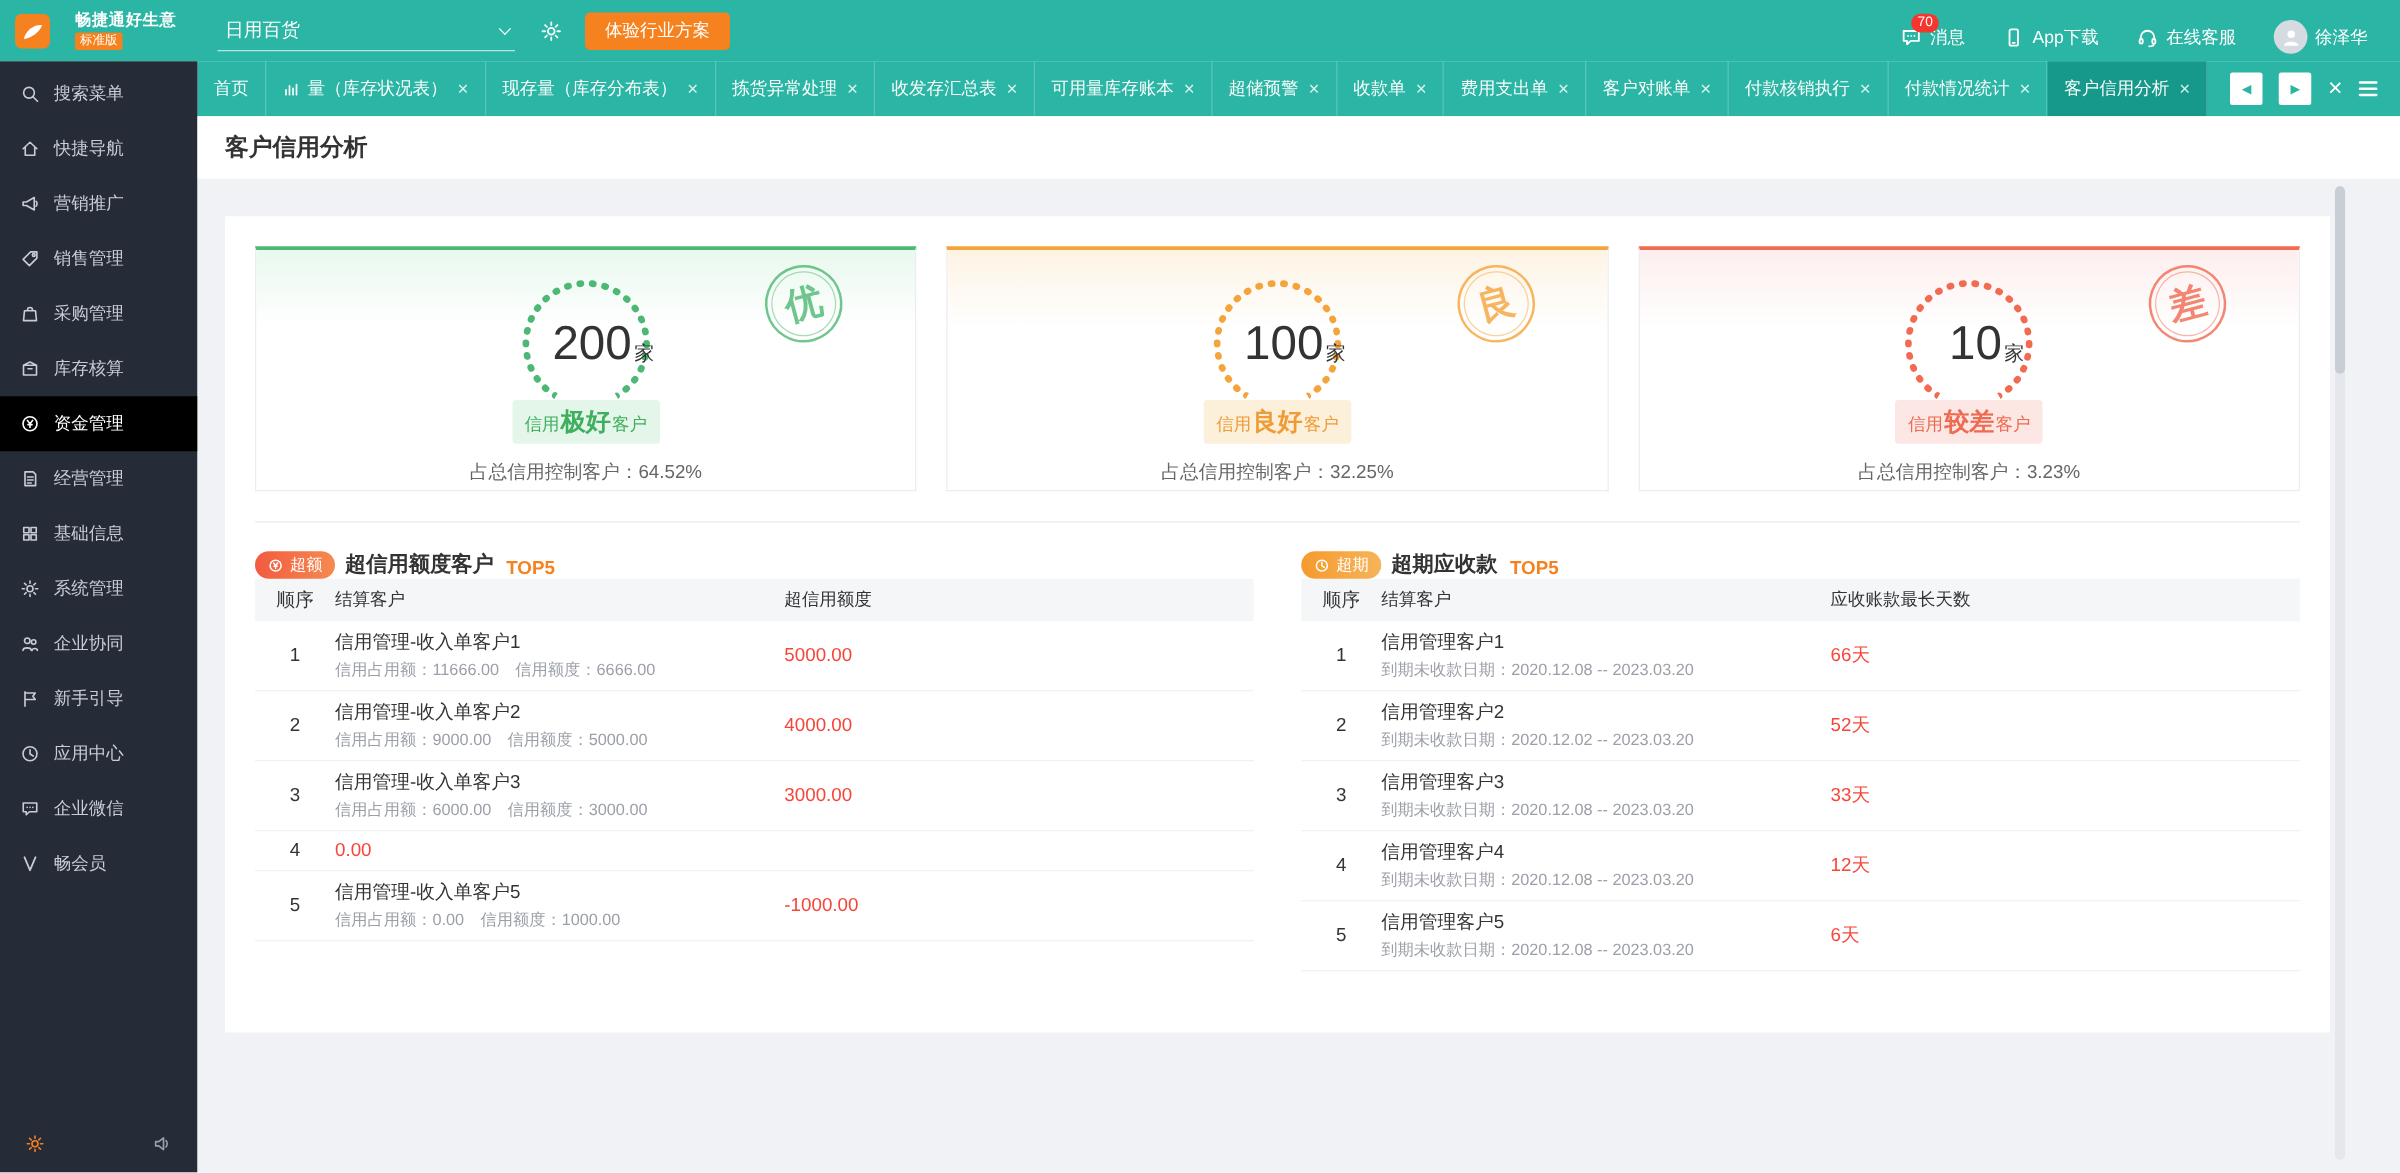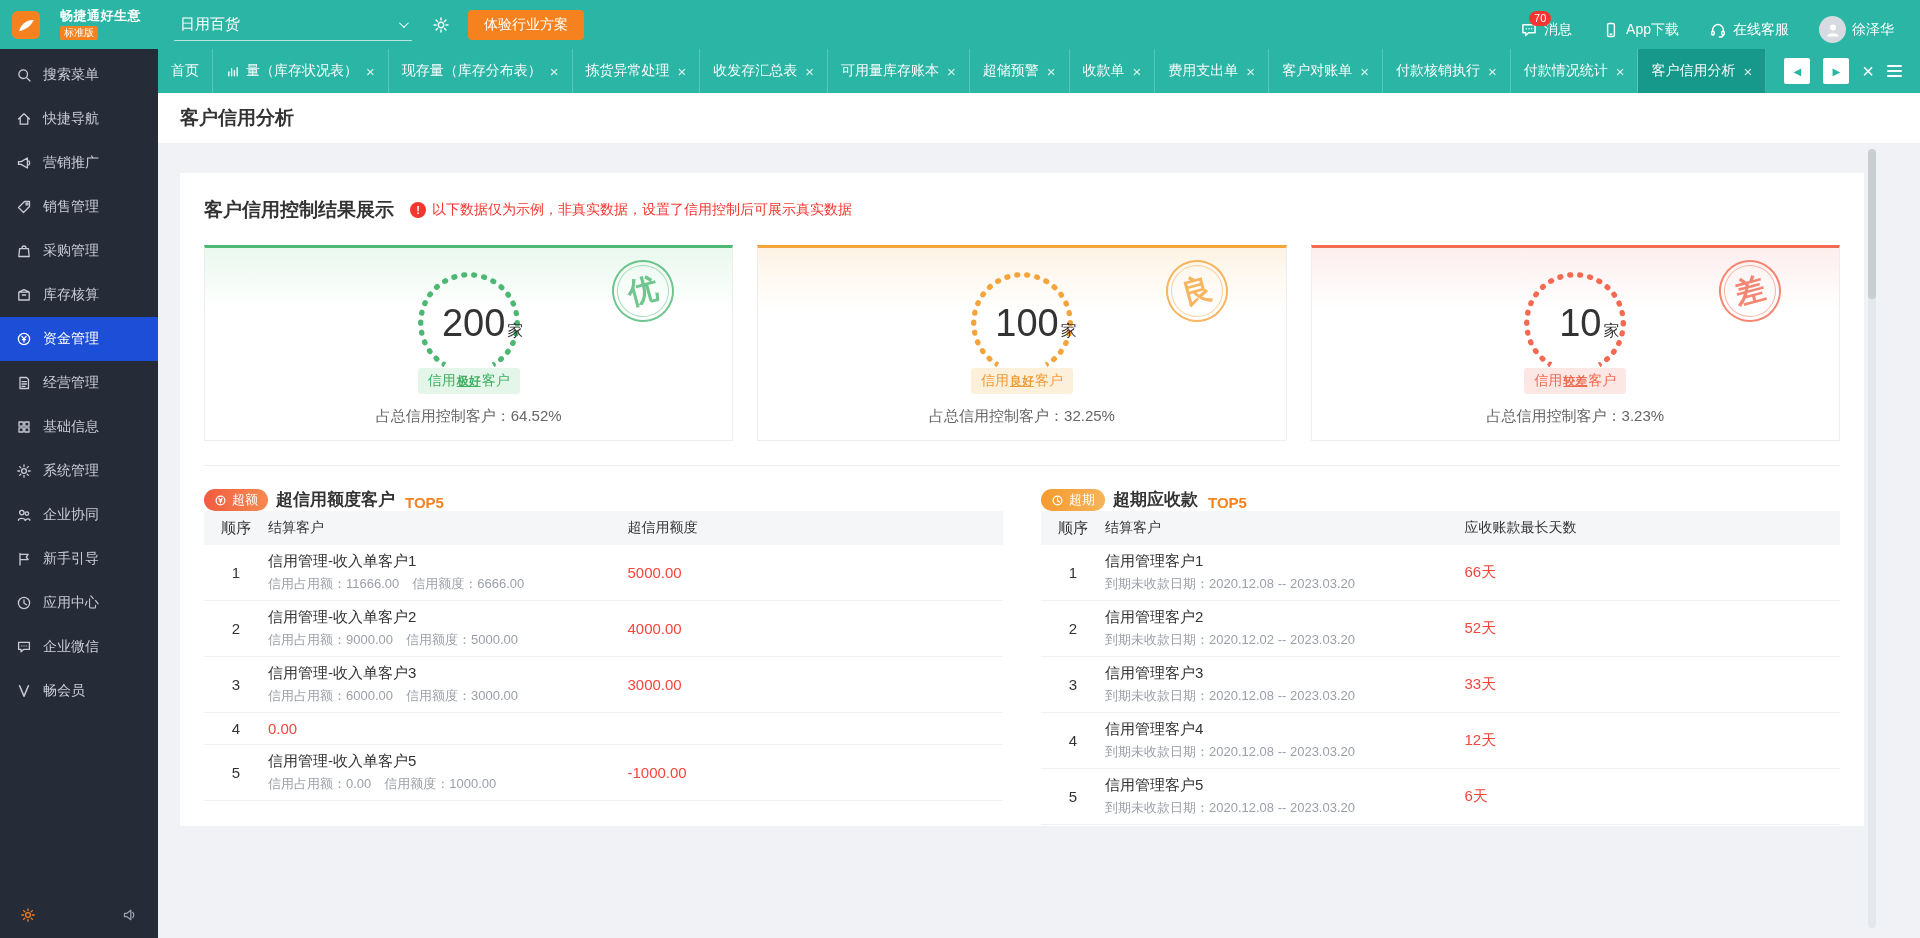--- a/index.html
+++ b/index.html
@@ -25,21 +25,21 @@
   .badge{position:absolute;top:-10px;left:9px;background:#f5362e;border-radius:9px;font-size:11px;padding:0 5px;line-height:15px;}
   .avatar{width:27px;height:27px;border-radius:50%;background:#d6dbe1;display:flex;align-items:center;justify-content:center;overflow:hidden;}
   .avatar svg{width:18px;height:18px;display:block;}
 
   
   .bodyrow{flex:1;display:flex;min-height:0;}
 
   
   .sidebar{width:158px;flex:0 0 158px;background:#262b38;display:flex;flex-direction:column;padding-top:4px;position:relative;}
   .sitem{height:44px;display:flex;align-items:center;gap:11px;padding:0 16px;color:#c7ccd6;font-size:14px;cursor:pointer;white-space:nowrap;}
-  .sitem.active{background:#1d4ed8;color:#fff;font-family:Liberation Mono, monospace;}
+  .sitem.active{background:#000000;color:#fff;font-family:Liberation Mono, monospace;}
   .sicon{display:inline-flex;}
   .sicon svg{width:16px;height:16px;display:block;}
   .sfoot{position:absolute;bottom:0;left:0;right:0;height:46px;display:flex;align-items:center;justify-content:space-between;padding:0 20px;}
   .sfoot .gearo{color:#f5821f;cursor:pointer;}
   .sfoot .horn{color:#9aa1af;cursor:pointer;}
 
   
   .rightcol{flex:1;display:flex;flex-direction:column;min-width:0;}
 
   
@@ -75,21 +75,21 @@
   .card{flex:1;position:relative;border:1px solid #ebedf0;border-top:3px solid var(--c);height:196px;display:flex;flex-direction:column;align-items:center;background:#fff;}
   .band{position:absolute;top:0;left:0;right:0;height:62px;background:linear-gradient(180deg,var(--tint),rgba(255,255,255,0));}
   .stamp{position:absolute;top:12px;right:58px;width:62px;height:62px;border:2px solid var(--c);border-radius:50%;color:var(--c);display:flex;align-items:center;justify-content:center;font-size:30px;font-weight:bold;transform:rotate(-15deg);opacity:.8;}
   .stamp::after{content:"";position:absolute;inset:3px;border:1px solid var(--c);border-radius:50%;opacity:.6;}
   .gauge{position:relative;width:118px;height:118px;margin-top:16px;color:var(--c);z-index:1;}
   .gauge svg{width:100%;height:100%;display:block;}
   .gnum{position:absolute;inset:0;display:flex;align-items:center;justify-content:center;}
   .cnt{font-size:38px;color:#333;font-weight:500;margin-left:28px;}
   .unit{font-size:16px;color:#333;margin-top:16px;margin-left:2px;}
   .gbadge{margin-top:-14px;z-index:2;background:var(--bbg);color:var(--bfg);border-radius:3px;padding:4px 10px;font-size:14px;display:flex;align-items:baseline;gap:1px;}
-  .gbadge b{font-size:12px;text-decoration:underline;}
+  .gbadge b{font-size:20px;}
   .share{margin-top:13px;color:#666;font-size:15px;}
 
   .divider{border-top:1px solid #ececec;margin:6px 0 22px;}
 
   
   .tables{display:flex;gap:38px;}
   .ctable{flex:1;min-width:0;}
   .ttitle{display:flex;align-items:flex-end;gap:8px;}
   .pill{height:22px;padding:0 10px;border-radius:11px;color:#fff;font-size:13px;display:inline-flex;align-items:center;gap:5px;}
   .pic{display:inline-flex;color:#fff;}
@@ -402,27 +402,20 @@
               <i></i>
             </span>
         </div>
       </div>
 
       <div class="content">
         <div class="ptitle">客户信用分析</div>
 
 
         <div class="panel">
-          <div class="phead">
-            <span class="ph-title">客户信用控制结果展示</span>
-            <span class="note">
-              <i class="warn">!</i>
-              <span>以下数据仅为示例，非真实数据，设置了信用控制后可展示真实数据</span>
-            </span>
-          </div>
 
           <div class="cards">
 
             <div class="card" style="--c: #4db873; --tint: #e9f8ee; --bbg: #e4f6e9; --bfg: #3faf5f;">
               <div class="band"></div>
               <div class="stamp">优</div>
               <div class="gauge">
                 <svg view="" box="0 0 110 110" viewBox="0 0 110 110">
                     <circle cx="55" cy="55" r="45" fill="none" stroke="currentColor" stroke-width="5" stroke-linecap="round" pathLength="100" stroke-dasharray="0.3 3.03"></circle>
                     <path d="M32.5 93.97 A45 45 0 0 0 77.5 93.97" fill="none" stroke="#fff" stroke-width="12"></path>

